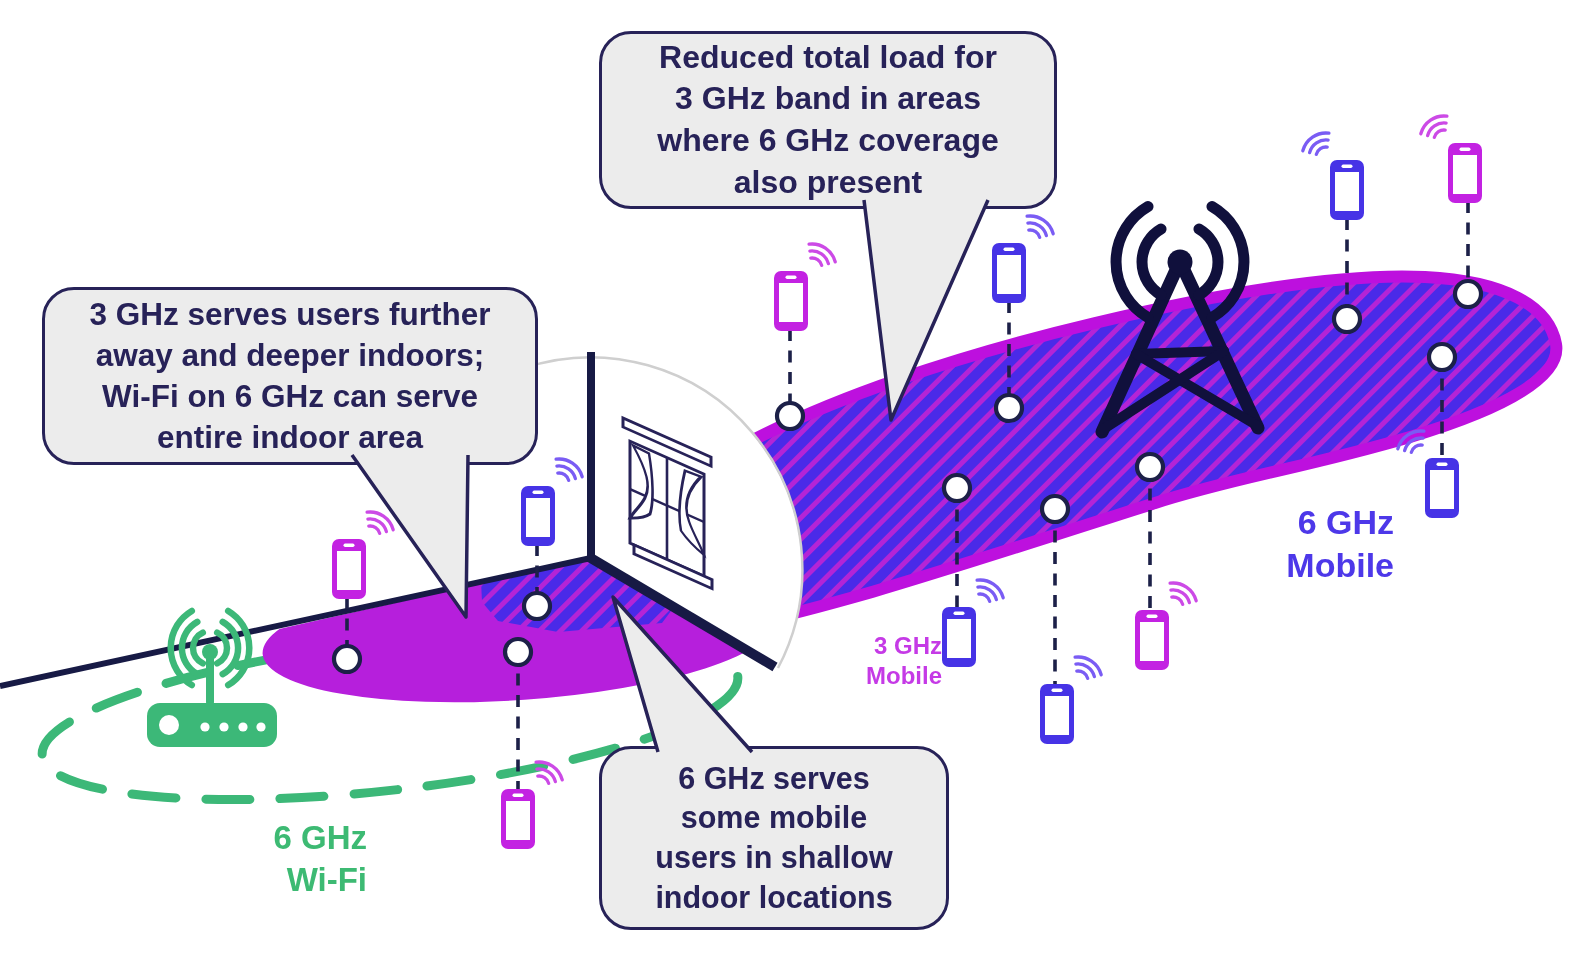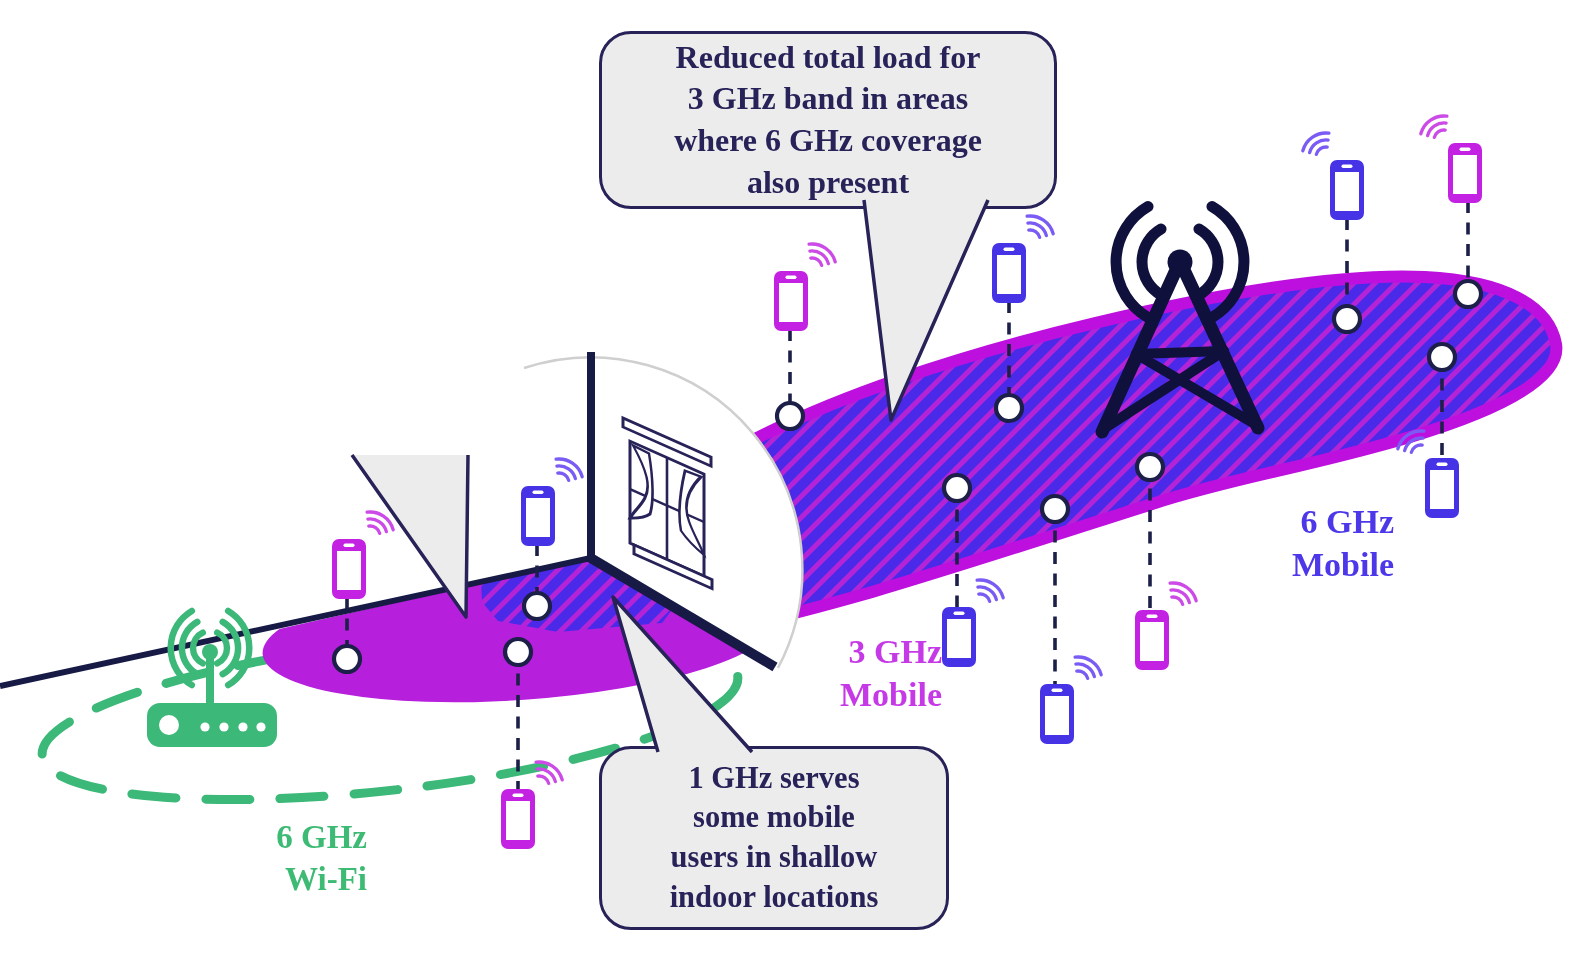--- a/index.html
+++ b/index.html
@@ -1,27 +1,27 @@
 <!DOCTYPE html>
 <html style="--hatch_blue: #4a2ae8; --hatch_magenta: #b424d6; --coverage_rim: #bd10de; --indoor_magenta: #b61fdc; --phone_blue: #4633e6; --phone_magenta: #c322e2; --arc_blue: #7a5cf4; --arc_magenta: #cc4ae6; --wifi_green: #3cb878; --label_blue: #4d38e9; --label_magenta: #c53ae6; --label_green: #3dba73; --navy: #272258; --line_navy: #1c2048; --wall_navy: #171a45; --tower_navy: #10103c; --bubble_fill: #ececec; --bubble_border: #272258; --circle_border: #cfcfcf;"><head>
 <meta charset="utf-8">
 <style>
   html,body{margin:0;padding:0;background:#fff;}
   .stage{position:relative;width:1578px;height:954px;background:#fff;overflow:hidden;
-         font-family:Liberation Serif, serif;}
+         font-family:Liberation Sans, sans-serif;}
   .scene{position:absolute;left:0;top:0;z-index:1;}
   .callout{position:absolute;background:var(--bubble_fill);border:3.5px solid var(--bubble_border);
            border-radius:32px;display:flex;align-items:center;justify-content:center;text-align:center;
            white-space:pre-line;color:var(--navy);font-weight:600;z-index:4;line-height:1.3;}
   .callout-top{left:599px;top:31px;width:452px;height:172px;font-size:32px;}
   .callout-left{left:42px;top:287px;width:490px;height:172px;font-size:31.5px;}
   .callout-bottom{left:599px;top:746px;width:344px;height:178px;font-size:30.5px;}
   .tails{position:absolute;left:0;top:0;z-index:5;pointer-events:none;}
   .label{position:absolute;font-weight:600;text-align:right;white-space:pre-line;line-height:1.26;z-index:3;}
-  .label-3ghz{left:786px;top:631px;width:156px;font-size:34px;color:var(--label_magenta);}
+  .label-3ghz{left:786px;top:631px;width:156px;font-size:24px;color:var(--label_magenta);}
   .label-6ghz{left:1234px;top:501px;width:160px;font-size:34px;color:var(--label_blue);}
   .label-wifi{left:215px;top:817px;width:152px;font-size:33px;color:var(--label_green);}
 </style>
 </head>
 <body>
 
 <div class="stage">
 
   <svg class="scene" width="1578" height="954" viewBox="0 0 1578 954">
     <defs>
@@ -214,21 +214,25 @@
           <rect x="5" y="12" width="24" height="39" fill="#ffffff"></rect>
           <rect x="11.5" y="4.5" width="11" height="3.5" rx="1.7" fill="#ffffff"></rect>
         </g>
       </g>
   </svg>
 
   <div class="callout callout-top">Reduced total load for
 3 GHz band in areas
 where 6 GHz coverage
 also present</div>
-  <div class="callout callout-bottom">1 GHz serves
+  <div class="callout callout-left">3 GHz serves users further
+away and deeper indoors;
+Wi-Fi on 6 GHz can serve
+entire indoor area</div>
+  <div class="callout callout-bottom">6 GHz serves
 some mobile
 users in shallow
 indoor locations</div>
 
   <div class="label label-3ghz">3 GHz
 Mobile</div>
   <div class="label label-6ghz">6 GHz
 Mobile</div>
   <div class="label label-wifi">6 GHz
 Wi-Fi</div>

